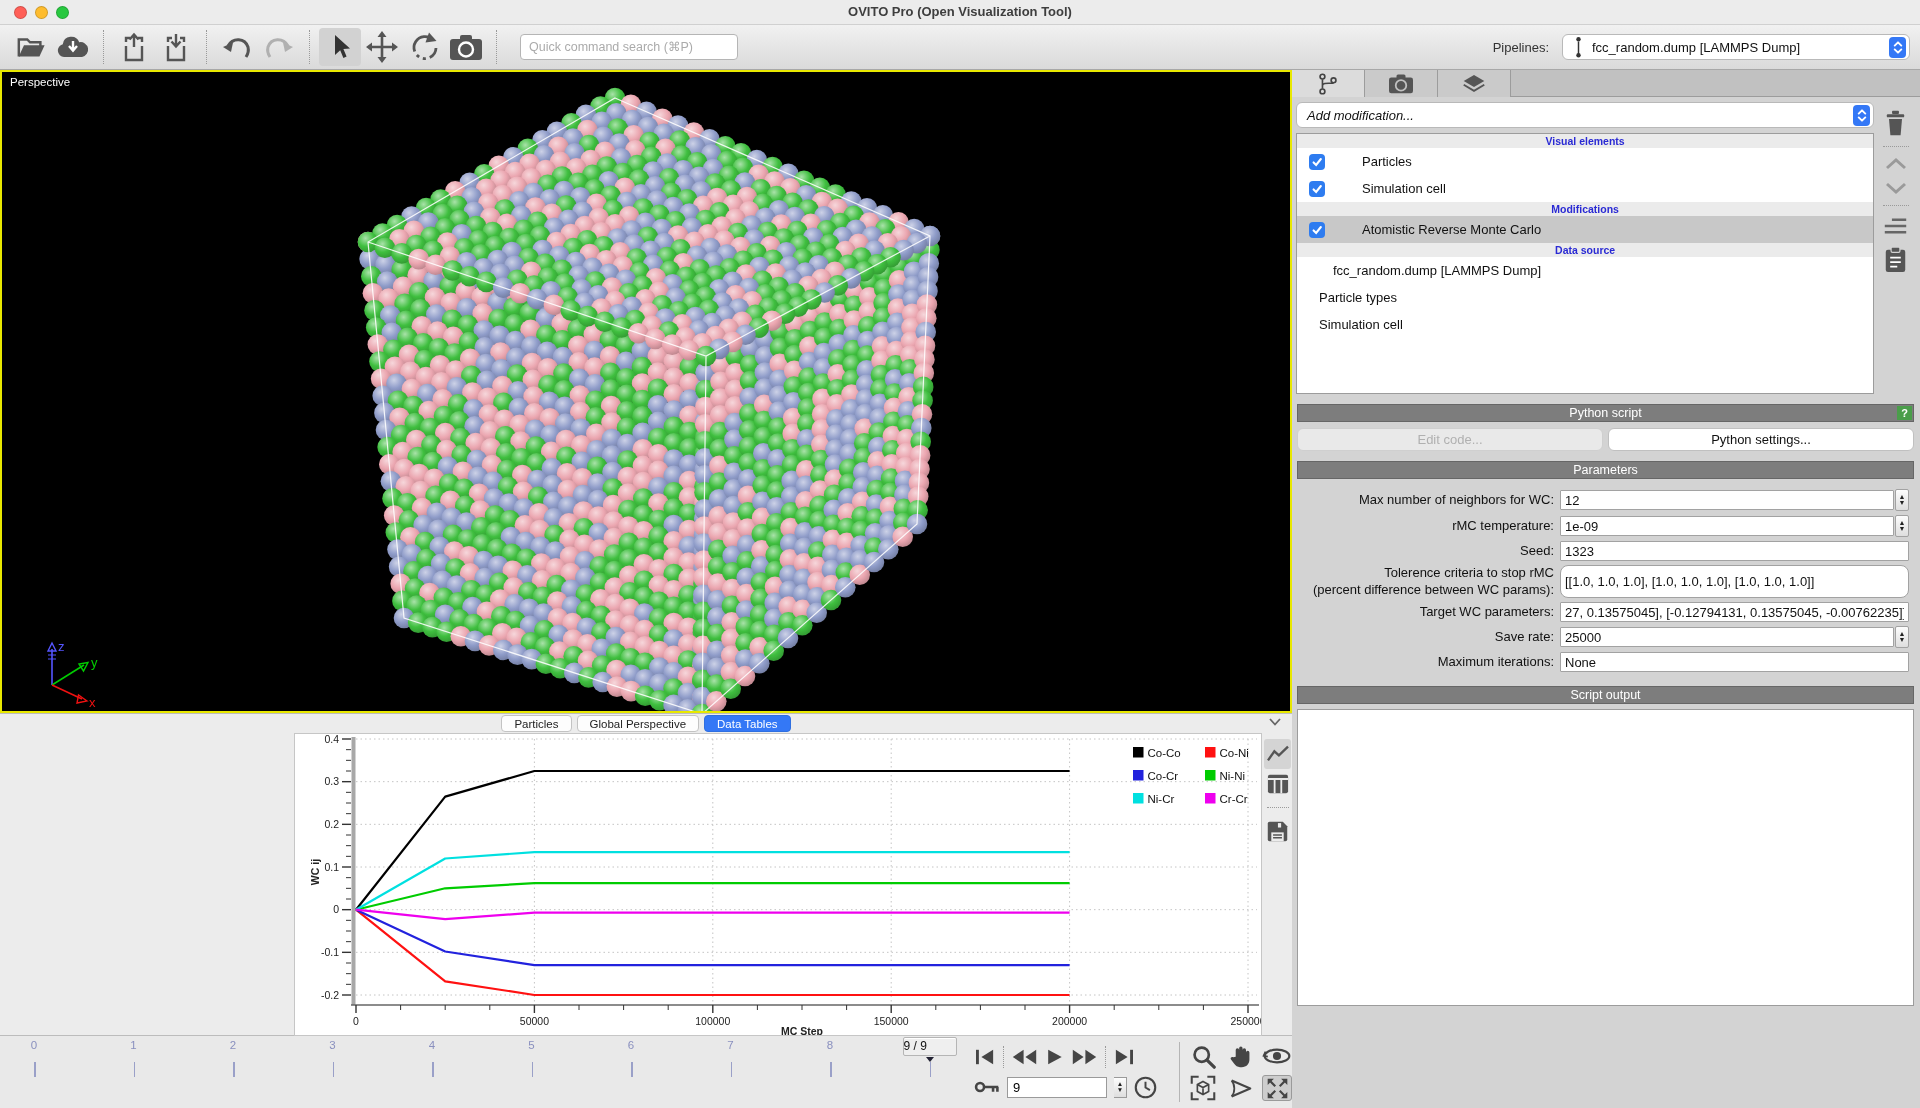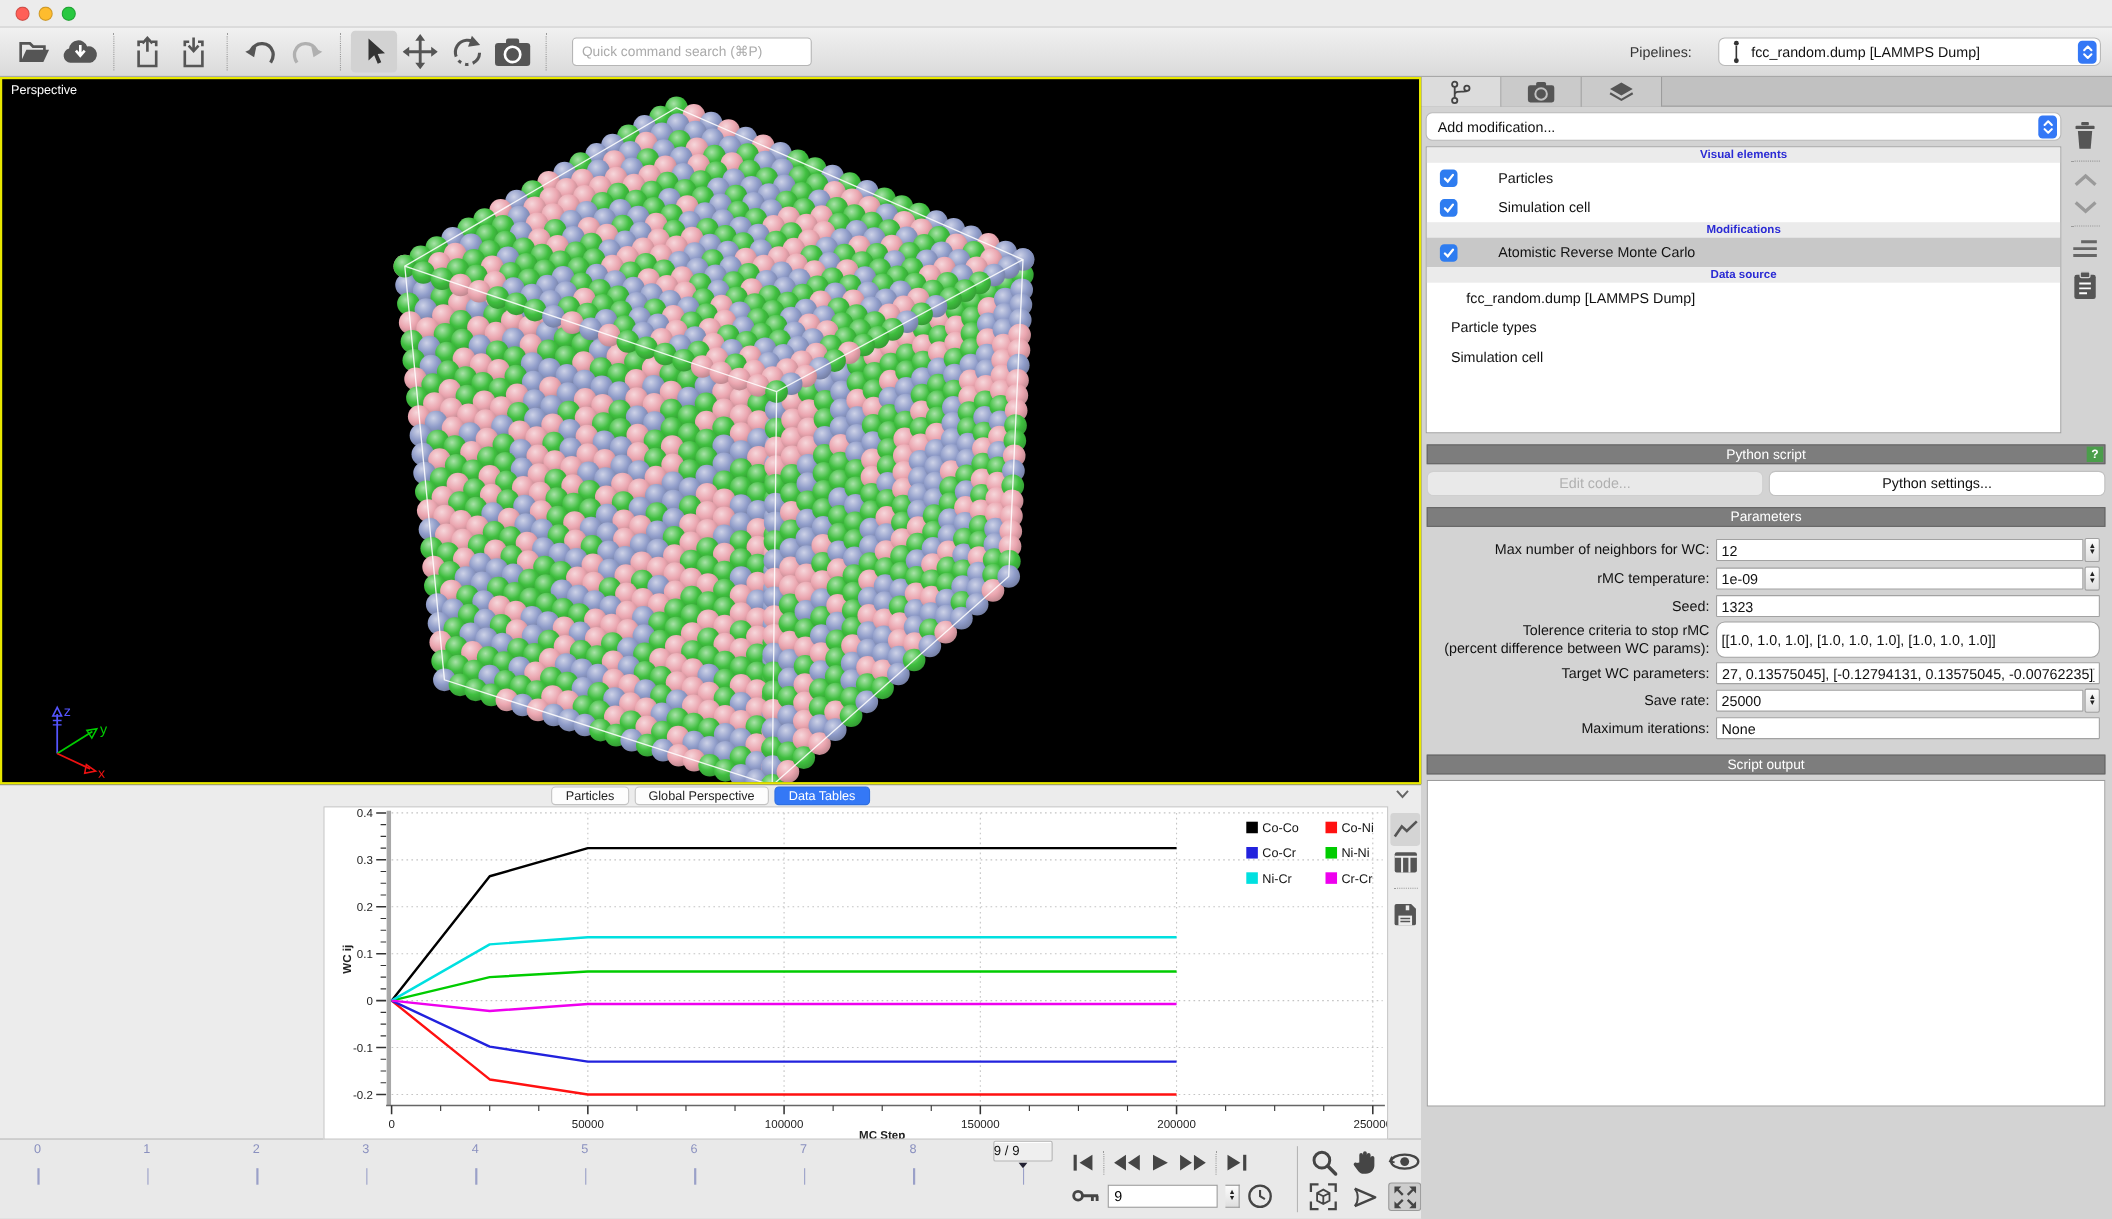--- a/index.html
+++ b/index.html
@@ -16,21 +16,21 @@
 
   
   .toolbar { height:45px; background:linear-gradient(#f1f1f1,#dadada);
     border-bottom:1px solid #a8a8a8; display:flex; align-items:center; padding:0 10px; }
   .tbtn { width:42px; height:38px; display:flex; align-items:center; justify-content:center; border-radius:4px; }
   .tbtn.sel { background:#d2d2d2; }
   .tsep { width:1px; height:34px; border-left:1px dotted #9a9a9a; margin:0 9px; }
   .search { width:218px; height:26px; border:1px solid #b5b5b5; border-radius:4px;
     background:#fff; font-size:12.5px; color:#333; padding:0 8px; margin-left:14px; }
   .search::placeholder { color:#ababab; }
-  .tb-right { margin-left:auto; display:flex; align-items:center; gap:24px; }
+  .tb-right { margin-left:auto; display:flex; align-items:center; gap:13px; }
   .pipelines-label { font-size:13px; color:#333; }
   .pipeline-select { width:348px; height:26px; background:#fff; border:1px solid #b9b9b9;
     border-radius:6px; display:flex; align-items:center; padding:0 3px 0 10px; gap:8px; }
   .pipeline-select .ptxt { flex:1; font-size:13px; color:#111; }
   .bluestep { width:17px; height:21px; background:#3478f6; border-radius:4px;
     display:flex; align-items:center; justify-content:center; flex:none; }
 
   
   .content { display:flex; height:1038px; }
   .left-col { width:1292px; display:flex; flex-direction:column; }
@@ -44,21 +44,21 @@
 
   
   .rtabs { height:27px; background:#c1c1c1; display:flex; border-bottom:1px solid #9c9c9c; }
   .rtab { width:73px; height:27px; display:flex; align-items:center; justify-content:center;
     background:#cacaca; border-right:1px solid #9c9c9c; }
   .rtab.sel { background:#dcdcdc; }
   .panel-body { padding:5px 3px 0 4px; flex:1; display:flex; flex-direction:column; }
   .pipe-top { display:flex; }
   .pipe-main { width:581px; }
   .addmod { height:26px; background:#fff; border:1px solid #b9b9b9; border-radius:6px;
-    display:flex; align-items:center; padding:0 3px 0 10px; margin-bottom:5px; }
+    display:flex; align-items:center; padding:0 3px 0 10px; margin-bottom:5px;font-style:italic; }
   .addmod .atxt { flex:1; font-size:13px; color:#111; }
   .listbox { background:#fff; border:1px solid #9c9c9c; height:261px; overflow:hidden; }
   .lhead { height:14px; background:#ebebeb; text-align:center; font-size:10.5px;
     font-weight:bold; color:#2a2ad4; line-height:14px; }
   .prow { display:flex; align-items:center; height:27px; }
   .prow.sel { background:#c8c8c8; }
   .cb { width:16px; height:16px; background:#2e7cf0; border-radius:4px; margin-left:12px;
     display:flex; align-items:center; justify-content:center; flex:none; }
   .prow .lbl { margin-left:37px; font-size:13px; color:#111; }
   .drow { display:flex; align-items:center; height:27px; font-size:13px; color:#111; }
@@ -138,20 +138,21 @@
 </style>
 </head>
 <body>
 
 <div class="titlebar">
   <div class="lights">
     <div class="light" style="background:#ff5f57"></div>
     <div class="light" style="background:#febc2e"></div>
     <div class="light" style="background:#28c840"></div>
   </div>
+  <div class="win-title">OVITO Pro (Open Visualization Tool)</div>
 </div>
 
 <div class="toolbar">
   <div class="tbtn">
     <svg width="32" height="30" viewBox="0 0 32 32">
         <path d="M3 26 V8 h9 l3 3 h11 v4" fill="none" stroke="#555" stroke-width="2.6"></path>
         <path d="M3 26 L8.5 14 h22 l-5.5 12 z" fill="#555"></path>
       </svg>
   </div>
   <div class="tbtn">

